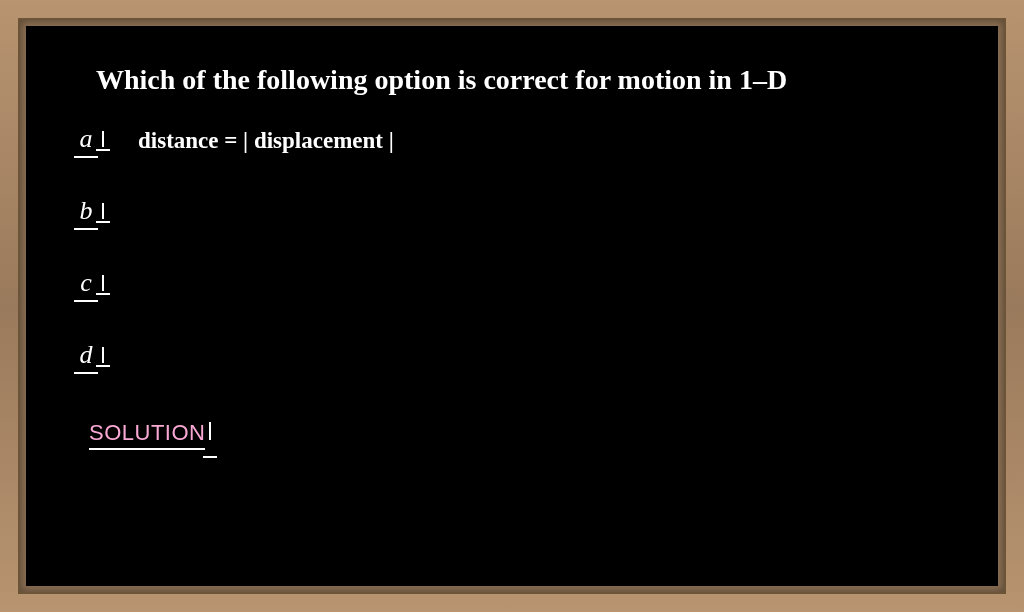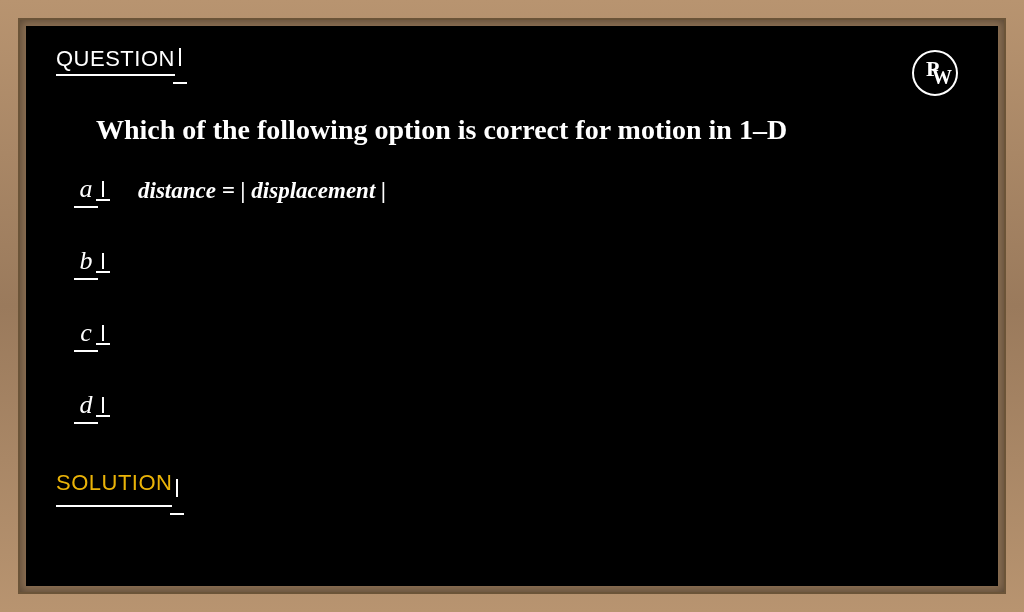--- a/index.html
+++ b/index.html
@@ -144,51 +144,42 @@
       top: 20px;
       width: 14px;
       height: 2px;
       background: #fff;
     }
     .option-text {
       color: #fff;
       font-size: 23px;
       font-weight: bold;
       margin-left: 24px;
-      font-style: italic;
     }
     .solution-label {
-      color: #eab308;
+      color: #f9a8d4;
       font-family: Arial, sans-serif;
       font-size: 22px;
       font-weight: 400;
       letter-spacing: 0.5px;
       border-bottom: 2px solid #fff;
-      padding-bottom: 9px;
+      padding-bottom: 2px;
       display: inline-block;
       position: relative;
       margin-top: 8px;
+      margin-left: 33px;
     }
   </style>
 </head>
 <body>
 
 <div class="outer-frame">
   <div class="mid-frame">
     <div class="blackboard">
 
-      <div class="header-row">
-        <div>
-          <span class="question-label">QUESTION</span><span class="tick"></span>
-        </div>
-        <div class="logo">
-          <span class="logo-text logo-p">P</span>
-          <span class="logo-text logo-w">W</span>
-        </div>
-      </div>
 
       <div class="question-text">Which of the following option is correct for motion in 1–D</div>
 
       <div class="options">
         <div class="option-row">
           <span class="option-label">a</span>
             <span class="opt-tick"></span>
           <span class="option-text">distance = | displacement |</span>
         </div>
         <div class="option-row">

